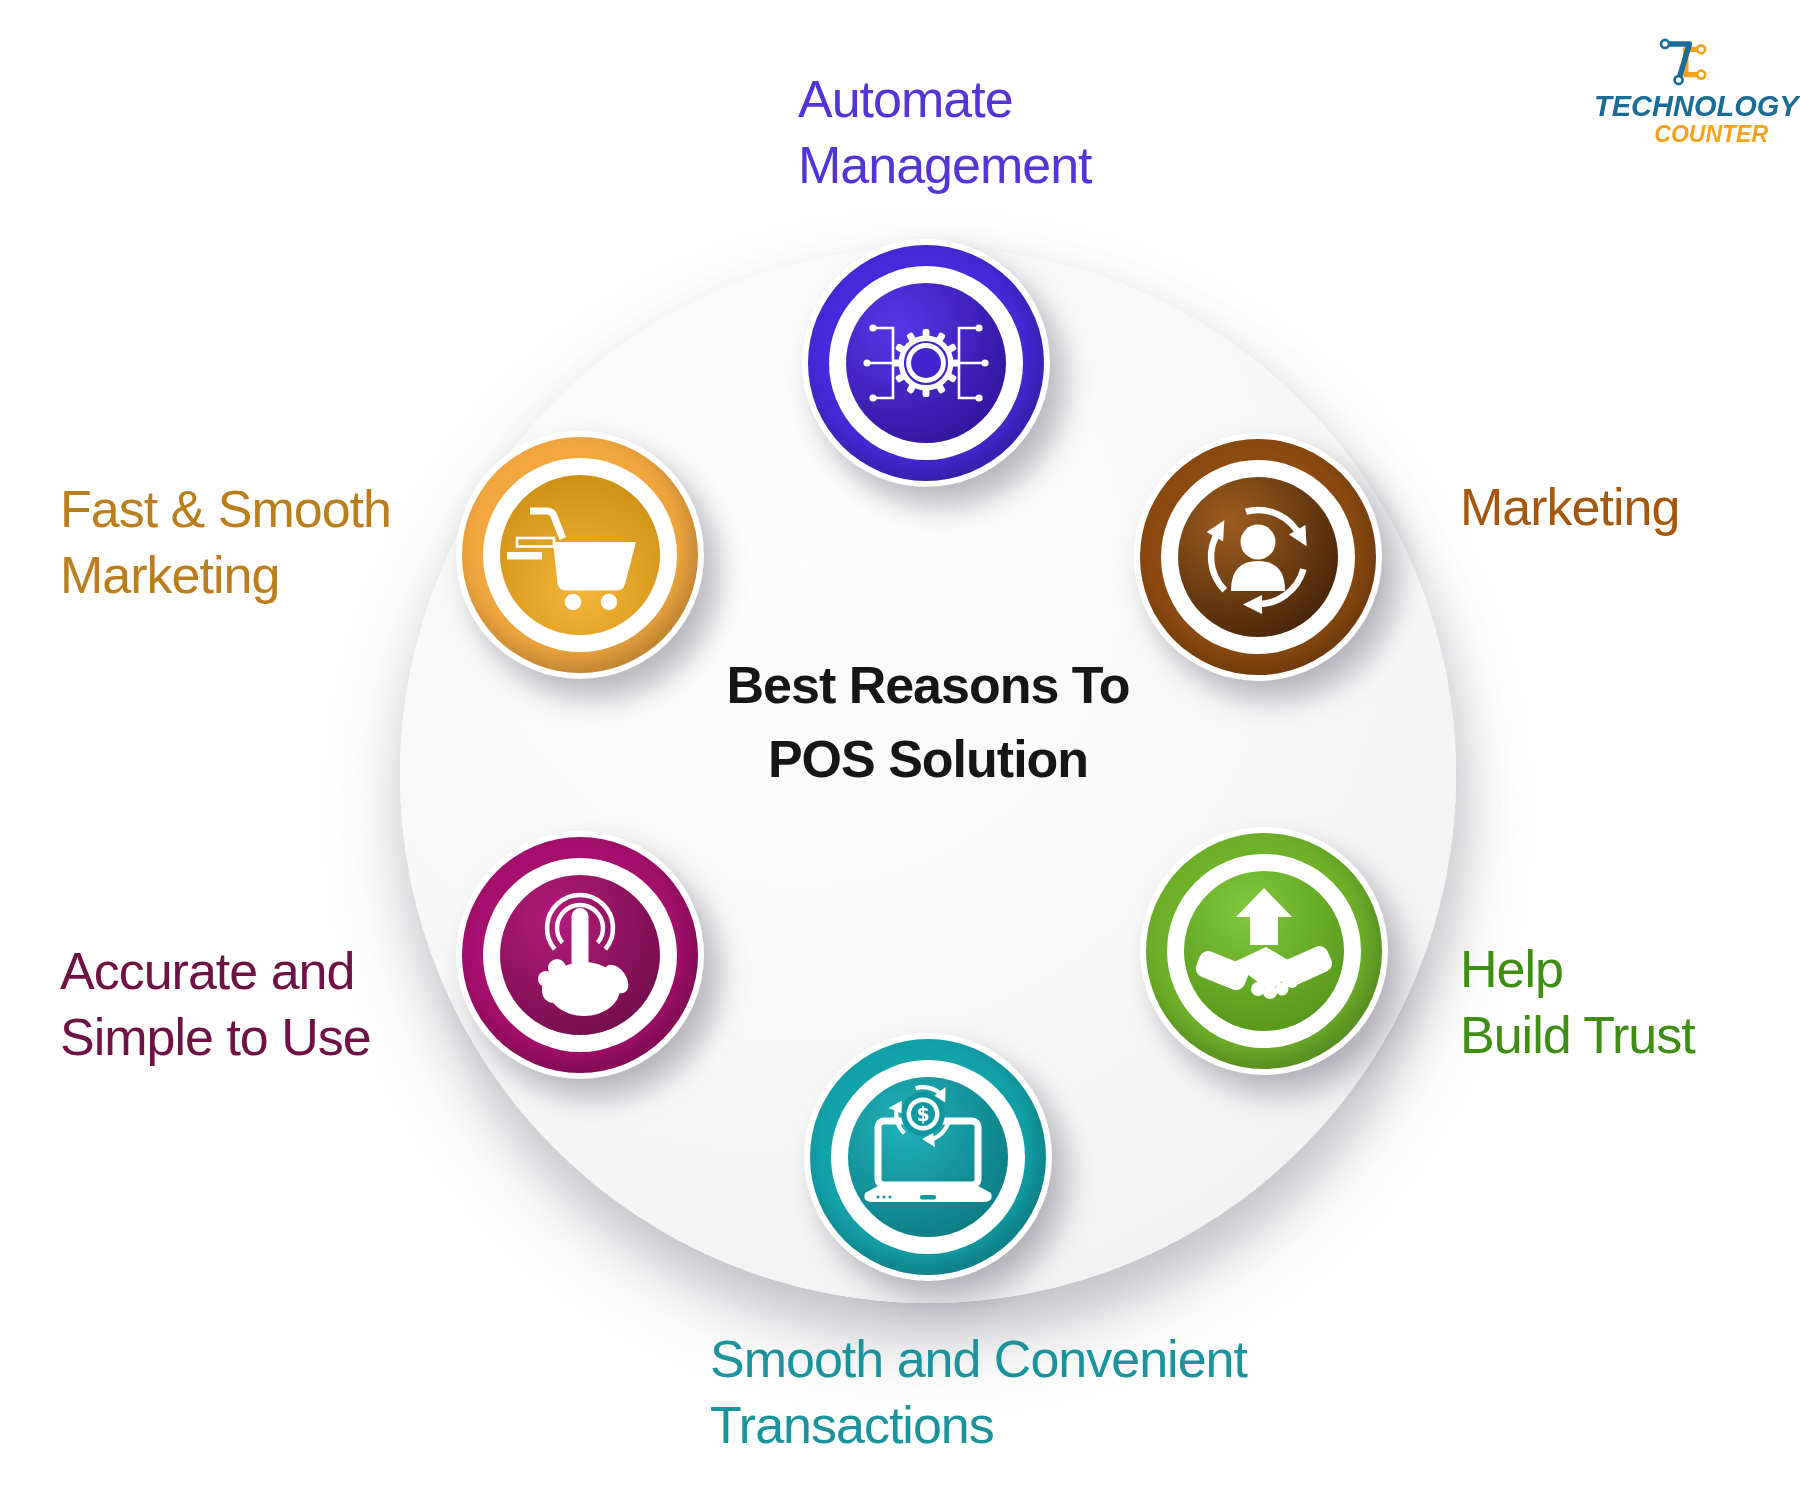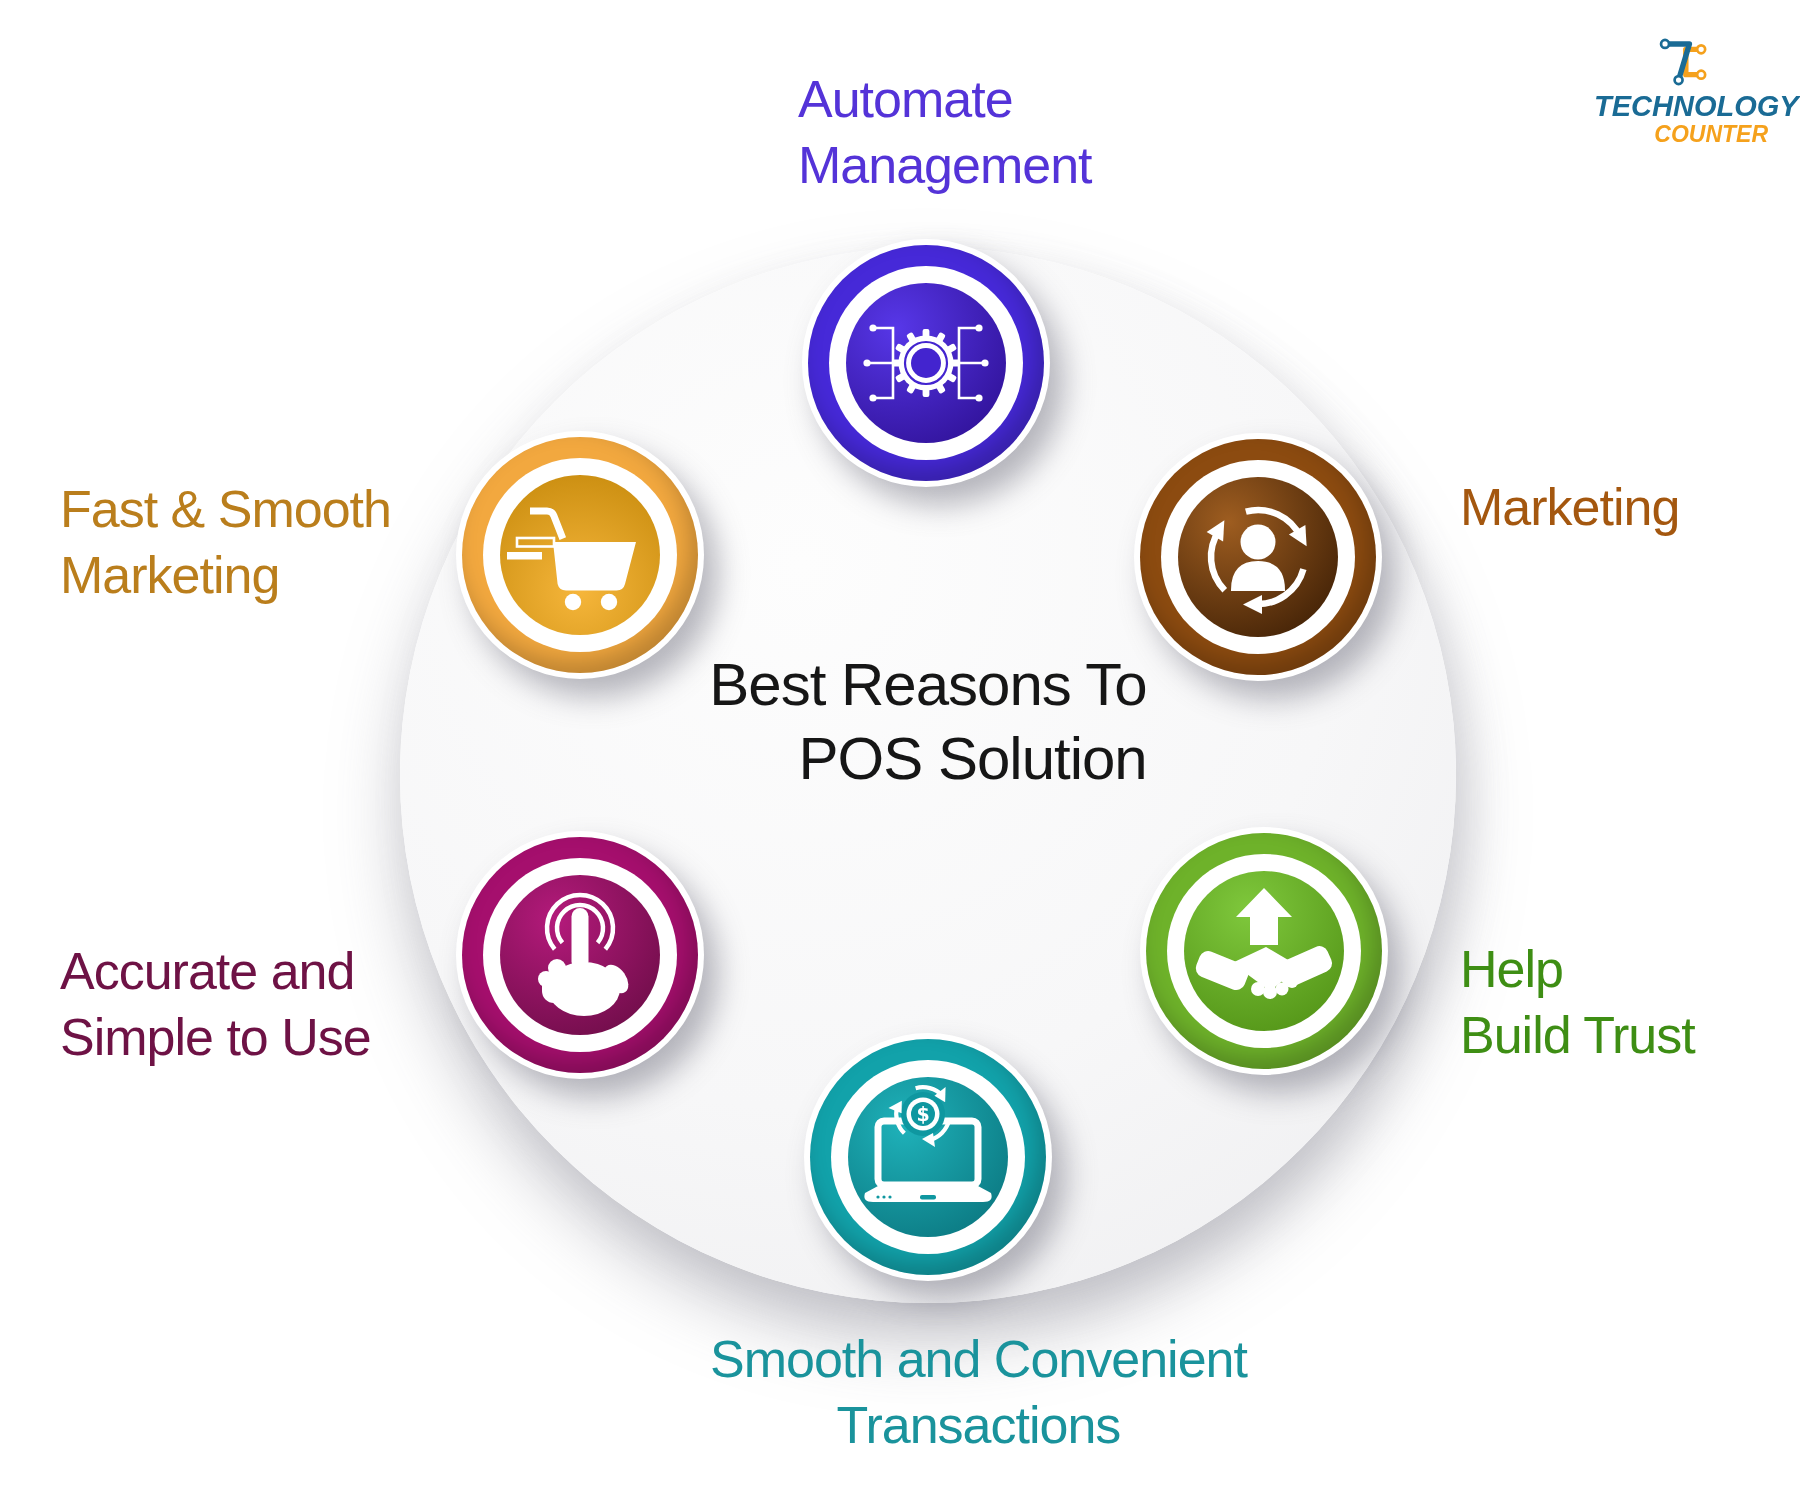--- a/index.html
+++ b/index.html
@@ -22,22 +22,22 @@
   .inner{width:160px;height:160px;border-radius:50%;
     background:radial-gradient(circle at var(--gpos), var(--light), var(--dark));
     display:flex;align-items:center;justify-content:center;overflow:hidden;}
   .inner svg{display:block;}
   
   .label{position:absolute;font-size:52px;line-height:66px;letter-spacing:-1px;color:var(--lc);
     white-space:nowrap;}
   .label span{display:block;}
   
   .title{position:absolute;left:928px;top:648px;transform:translateX(-50%);
-    font-size:60px;line-height:74px;font-weight:normal;letter-spacing:-1px;color:#161616;
-    text-align:right;white-space:nowrap;}
+    font-size:52px;line-height:74px;font-weight:bold;letter-spacing:-1px;color:#161616;
+    text-align:center;white-space:nowrap;}
   .title span{display:block;}
   
   .logo{position:absolute;left:1594px;top:34px;width:180px;text-align:center;}
   .logo svg{display:block;margin:0 auto 0;}
   .logo-line1{font-size:29px;font-weight:bold;font-style:italic;color:#1A6B95;letter-spacing:0;}
   .logo-line2{font-size:23px;font-weight:bold;font-style:italic;color:#F5A11C;text-align:right;
     padding-right:6px;margin-top:-2px;}
 </style>
 </head>
 <body>
@@ -247,21 +247,21 @@
 
   <div class="label" style="left: 1460px; top: 474px; --lc: #A4570F;">
     <span>Marketing</span>
   </div>
 
   <div class="label" style="left: 1460px; top: 936px; --lc: #3E8E14;">
     <span>Help</span>
     <span>Build Trust</span>
   </div>
 
-  <div class="label" style="left: 710px; top: 1326px; text-align: center; --lc: #1A939C;">
+  <div class="label" style="left: 710px; top: 1326px; --lc: #1A939C;">
     <span>Smooth and Convenient</span>
     <span>Transactions</span>
   </div>
 
   <div class="label" style="left: 60px; top: 938px; --lc: #6E1245;">
     <span>Accurate and</span>
     <span>Simple to Use</span>
   </div>
 
   <div class="label" style="left: 60px; top: 476px; --lc: #BA7E1C;">

